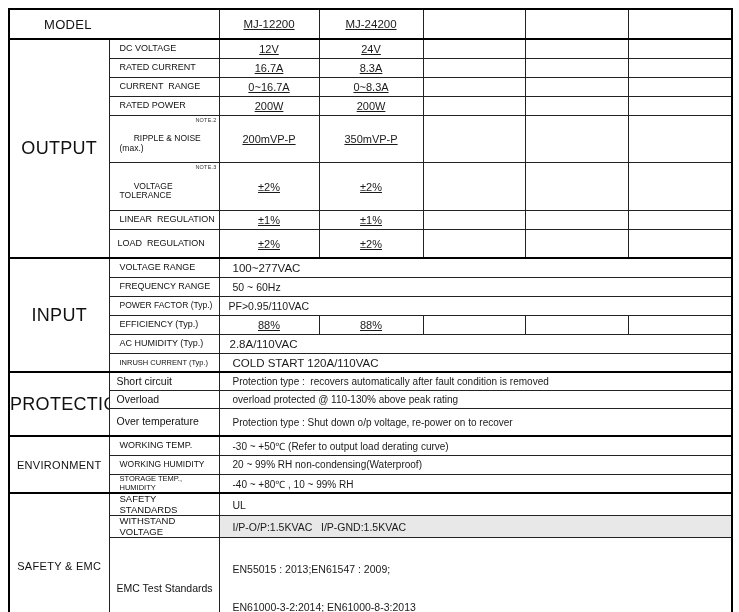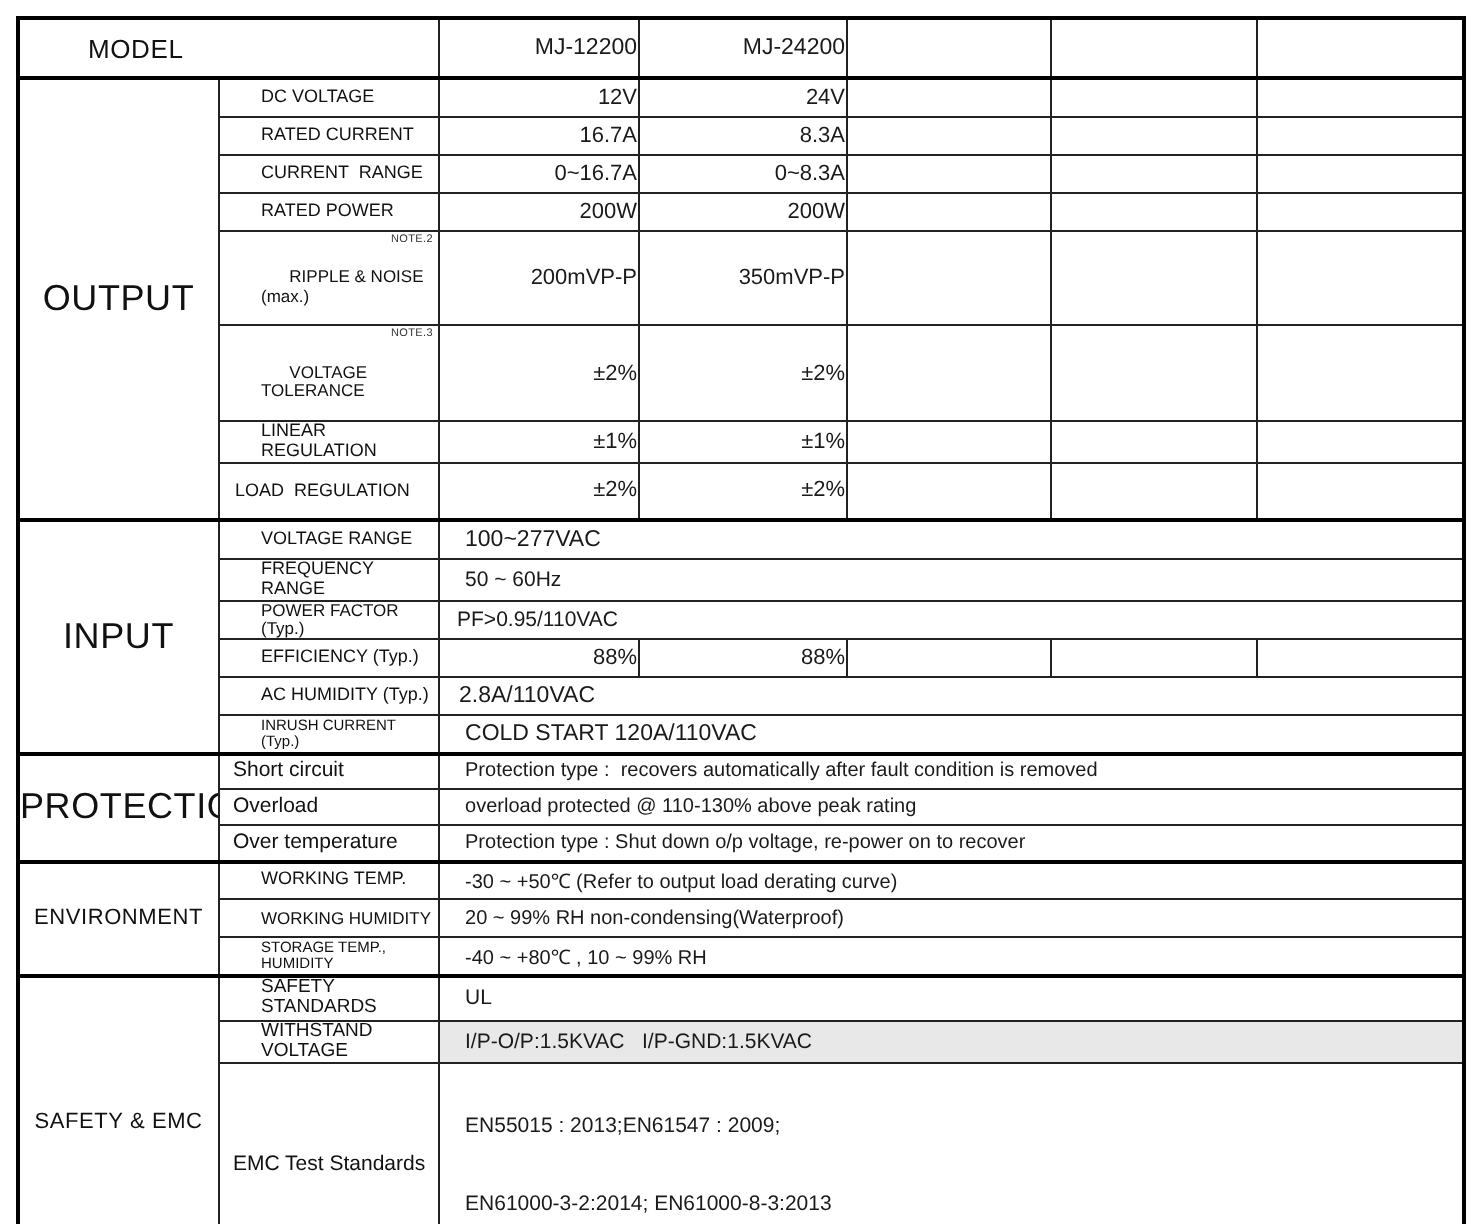--- a/index.html
+++ b/index.html
@@ -23,33 +23,33 @@
 
   
   .cat {
     text-align:center; font-size:18px; letter-spacing:0.3px; color:#111;
   }
   
   .model-cell { text-align:left; padding-left:34px; font-size:13px; }
 
   
   .param {
-    position:relative; text-align:left; padding-left:21px; padding-right:2px;
+    position:relative; text-align:left; padding-left:10px; padding-right:2px;
     font-size:8.5px; color:#111; white-space:pre-wrap; line-height:1.1;
   }
   .param.lg { font-size:10.5px; padding-left:7px; }
   .param.md { font-size:9px; }
   .param.sm { font-size:7.5px; }
   .note-sup {
     position:absolute; top:1px; right:2px; font-size:5.5px; color:#333;
     letter-spacing:0.2px;
   }
 
   
-  .val { text-align:right; font-size:11px; white-space:pre-wrap; }
+  .val { text-align:center; font-size:11px; white-space:pre-wrap;text-decoration:underline; }
   .val.hdr { font-size:11.5px; }
 
   
   .sv { text-align:left; padding-left:13px; font-size:10px; white-space:pre-wrap; }
   .sv.lg { font-size:11.5px;margin-left:44px; }
   .sv.md { font-size:10.5px; }
   .sv.shaded { background:#e8e8e8; }
   .sv .line { line-height:1.35; }
 </style>
 </head>
@@ -180,21 +180,21 @@
 
   <tr style="height:18px" class="sec">
     <td rowspan="3" class="cat">PROTECTION</td>
     <td class="param lg">Short circuit</td>
     <td colspan="5" class="sv">Protection type :  recovers automatically after fault condition is removed</td>
   </tr>
   <tr style="height:18px">
     <td class="param lg">Overload</td>
     <td colspan="5" class="sv">overload protected @ 110-130% above peak rating</td>
   </tr>
-  <tr style="height:18px">
+  <tr style="height:28px">
     <td class="param lg">Over temperature</td>
     <td colspan="5" class="sv">Protection type : Shut down o/p voltage, re-power on to recover</td>
   </tr>
 
   <tr style="height:19px" class="sec">
     <td rowspan="3" class="cat" style="font-size:11px">ENVIRONMENT</td>
     <td class="param md">WORKING TEMP.</td>
     <td colspan="5" class="sv">-30 ~ +50℃ (Refer to output load derating curve)</td>
   </tr>
   <tr style="height:19px">

